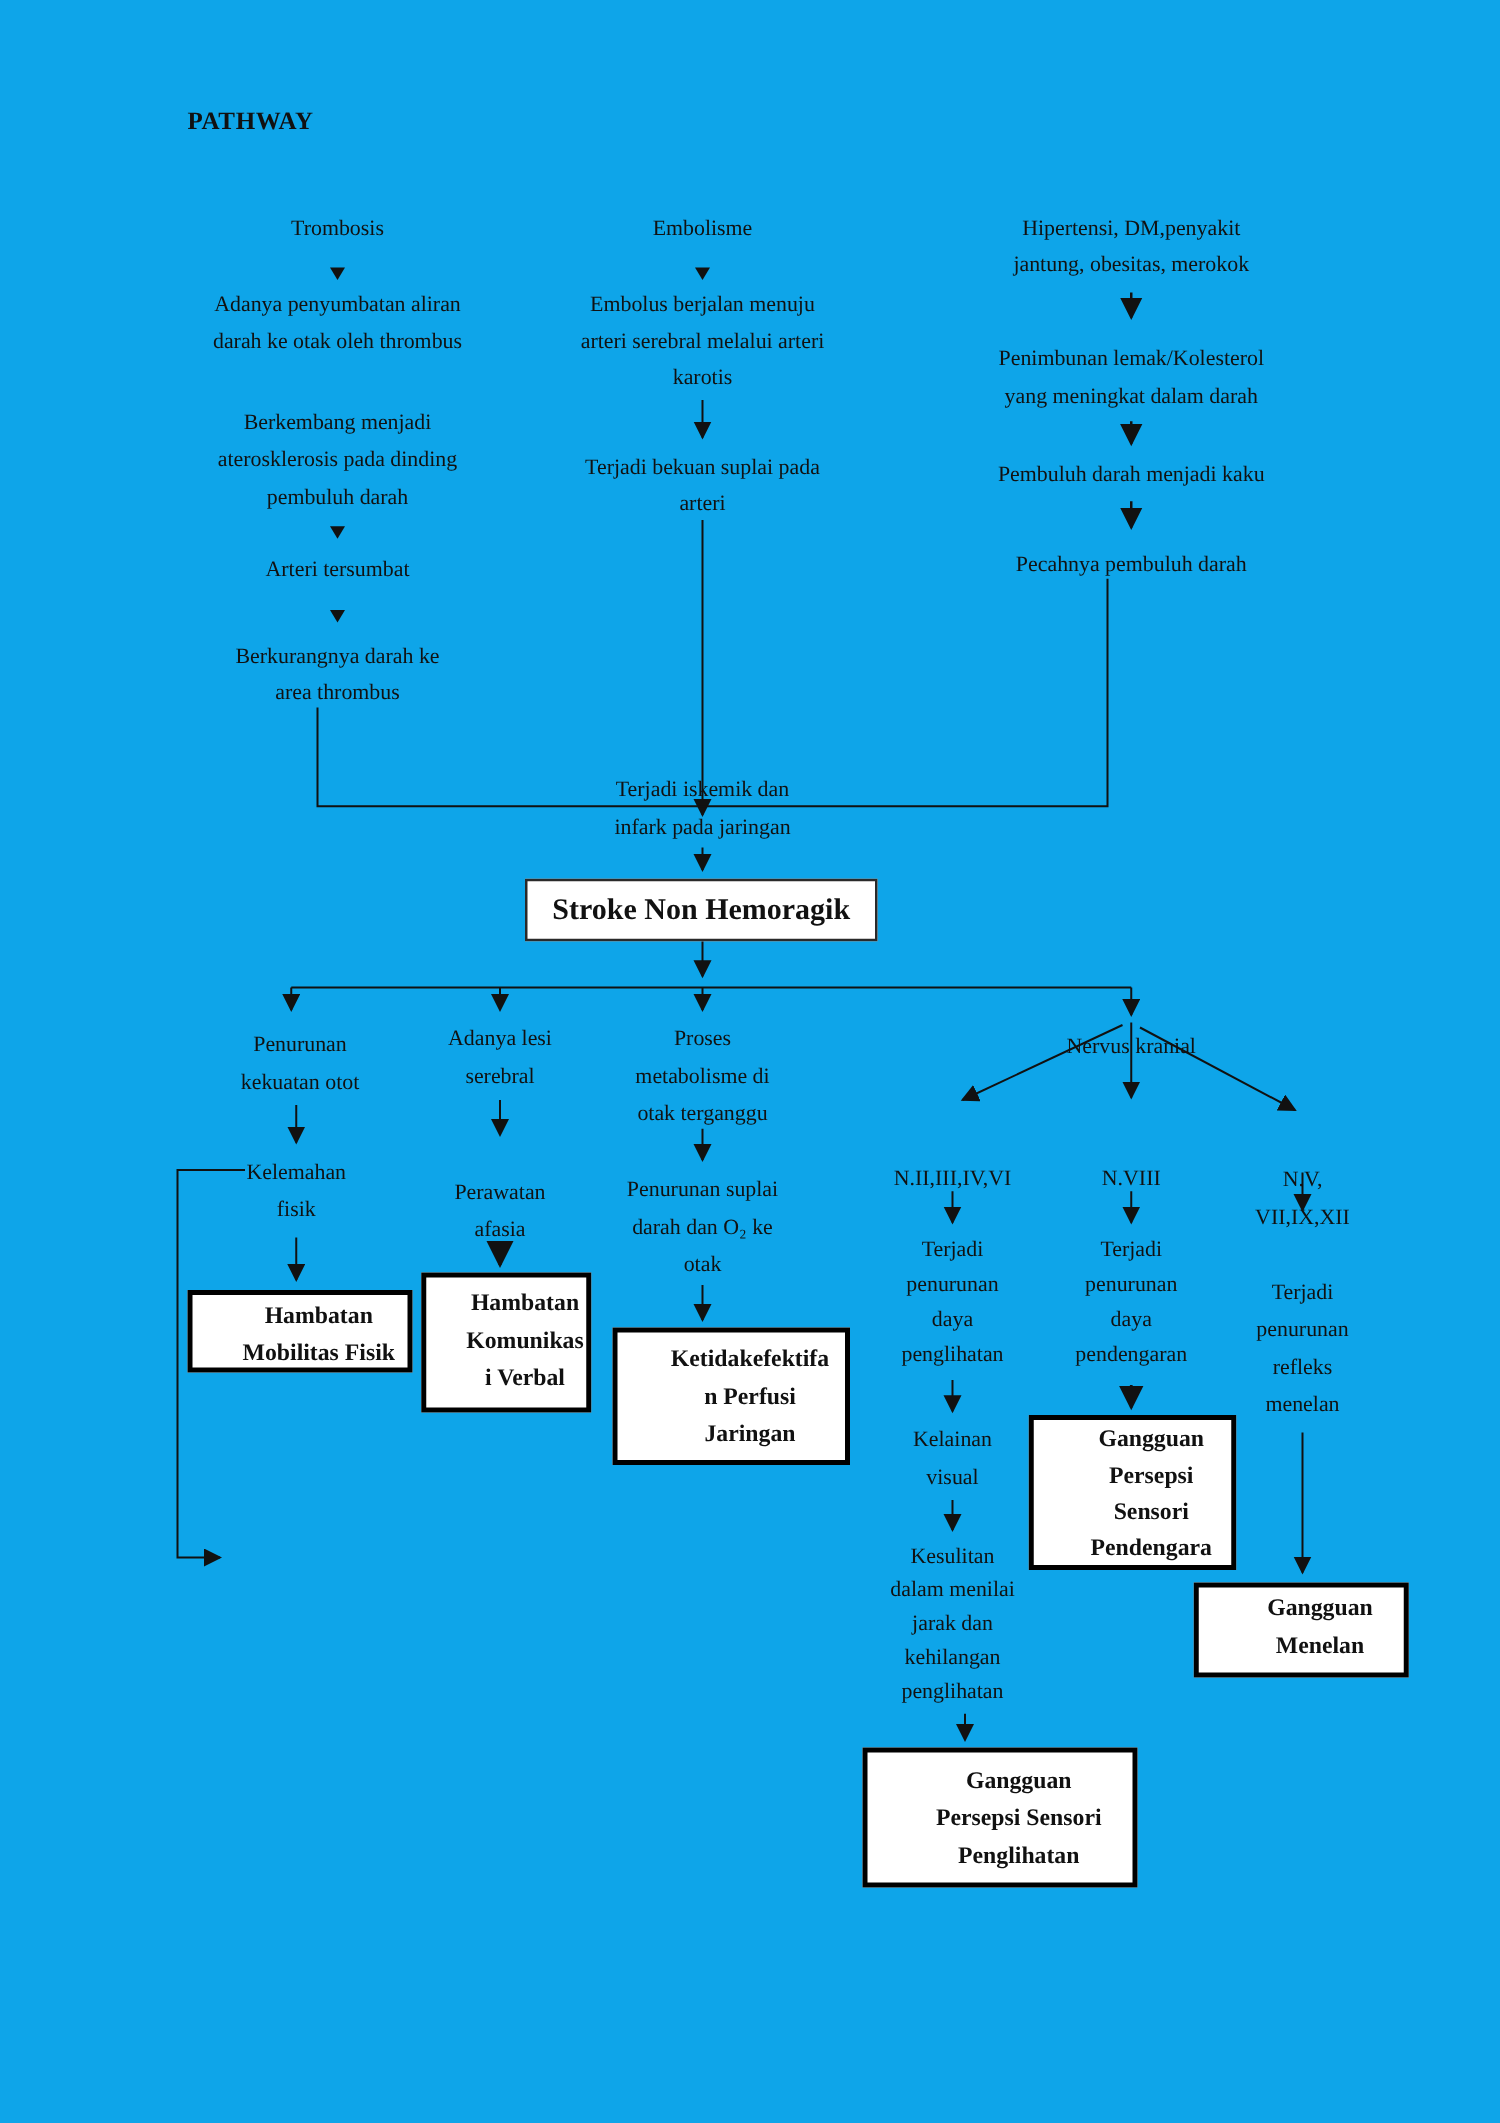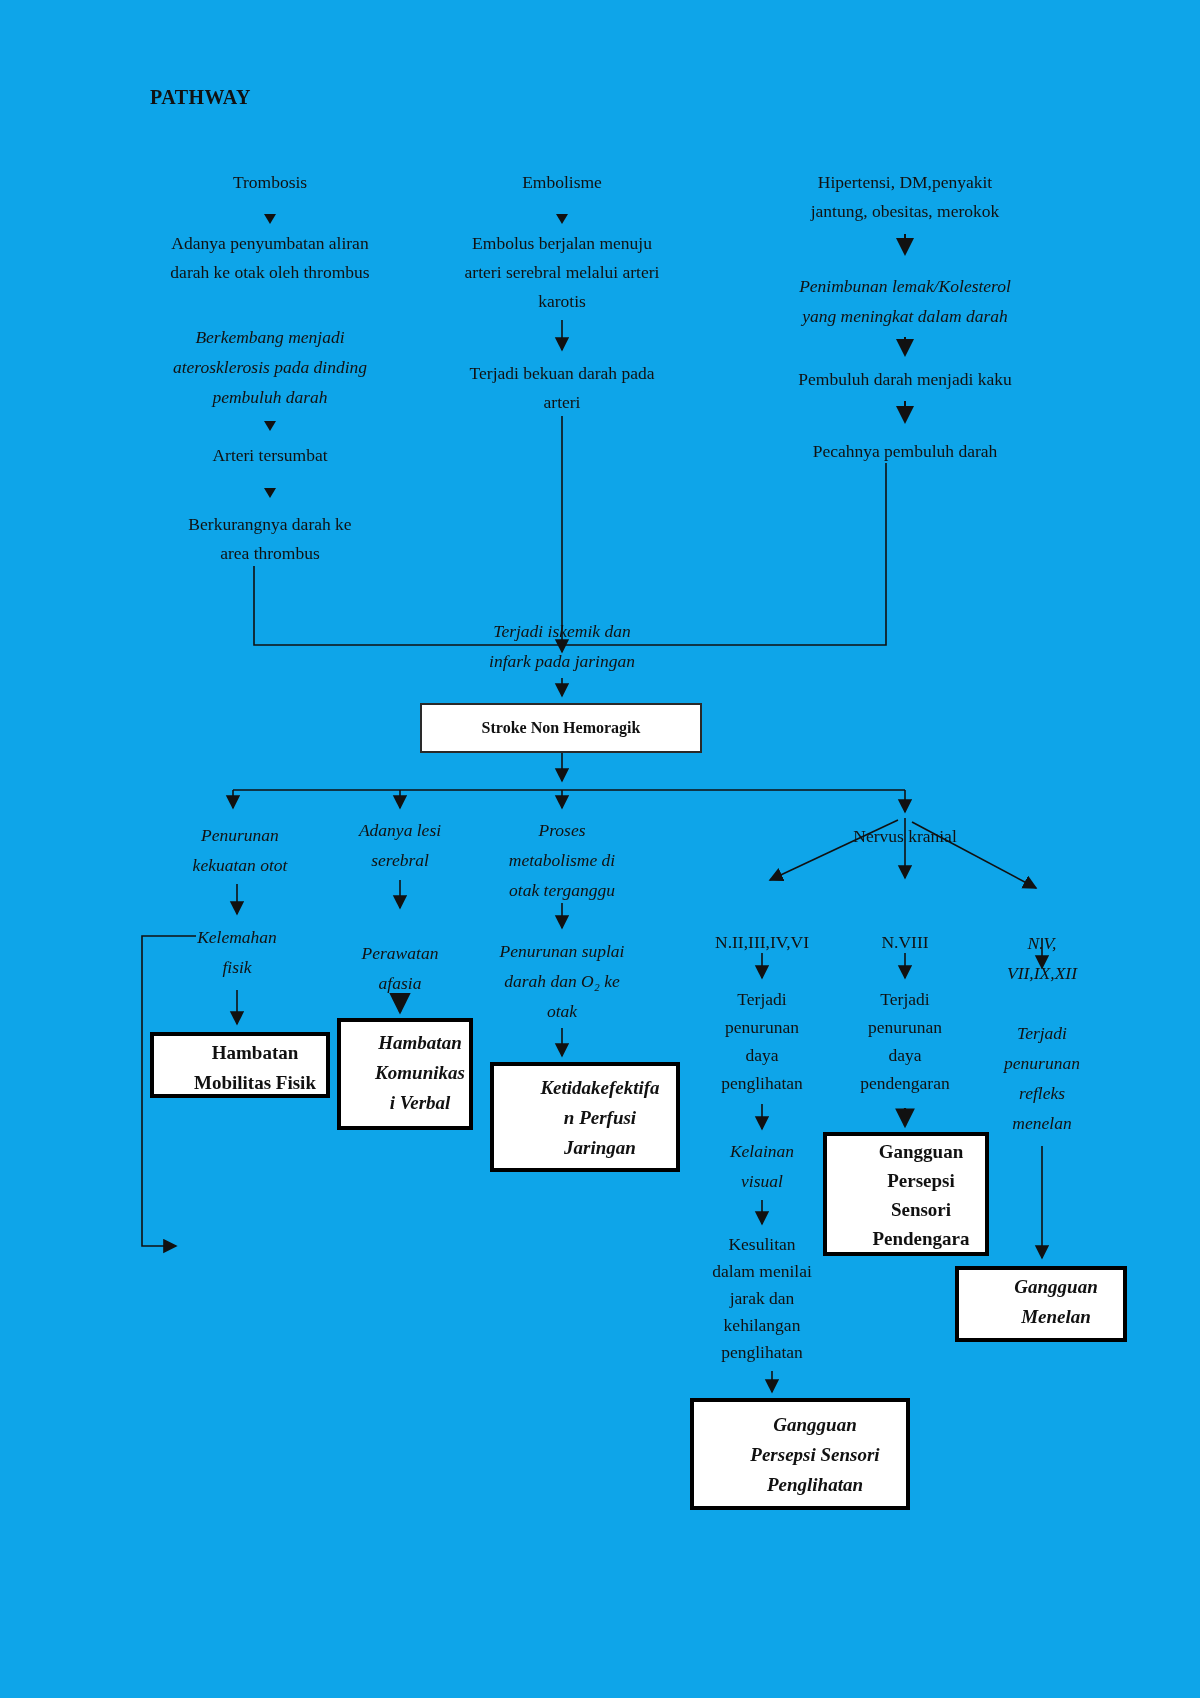--- a/index.html
+++ b/index.html
@@ -15,40 +15,40 @@
     position:absolute;
     font-size:20px;font-weight:bold;letter-spacing:.5px;
   }
   .node{
     position:absolute;
     transform:translateX(-50%);
     text-align:center;
     white-space:pre-line;
     font-size:17.5px;line-height:29px;
   }
-  .lh30{line-height:30px;font-style:italic;}
+  .lh30{line-height:30px;}
   .lh28{line-height:28px;}
   .lh27{line-height:27px;}
   .dbox{
     position:absolute;
     box-sizing:border-box;
     background:#ffffff;
     border:4px solid #000000;
     text-align:center;
     white-space:pre-line;
     font-weight:bold;
     font-size:19px;line-height:30px;
     overflow:hidden;
     padding-left:30px;
   }
   .stroke-box{
     position:absolute;box-sizing:border-box;
     border:2px solid #2a2a2a;
     text-align:center;
-    font-weight:bold;font-size:16px;line-height:46px;
+    font-weight:bold;font-size:24px;line-height:46px;
     background:#ffffff;
   }
   svg.wires{position:absolute;left:0;top:0;}
 </style>
 </head>
 <body>
 
 <div class="page">
 
   <svg class="wires" width="1200" height="1698" viewBox="0 0 1200 1698">
@@ -118,21 +118,21 @@
 aterosklerosis pada dinding
 pembuluh darah</div>
   <div class="node" style="left:270px;top:441px;">Arteri tersumbat</div>
   <div class="node" style="left:270px;top:510px;">Berkurangnya darah ke
 area thrombus</div>
 
   <div class="node" style="left:562px;top:168px;">Embolisme</div>
   <div class="node" style="left:562px;top:229px;">Embolus berjalan menuju
 arteri serebral melalui arteri
 karotis</div>
-  <div class="node" style="left:562px;top:359px;">Terjadi bekuan darah pada
+  <div class="node" style="left:562px;top:359px;">Terjadi bekuan suplai pada
 arteri</div>
 
   <div class="node" style="left:905px;top:168px;">Hipertensi, DM,penyakit
 jantung, obesitas, merokok</div>
   <div class="node lh30" style="left:905px;top:271px;">Penimbunan lemak/Kolesterol
 yang meningkat dalam darah</div>
   <div class="node" style="left:905px;top:365px;">Pembuluh darah menjadi kaku</div>
   <div class="node" style="left:905px;top:437px;">Pecahnya pembuluh darah</div>
 
   <div class="node lh30" style="left:562px;top:616px;">Terjadi iskemik dan

